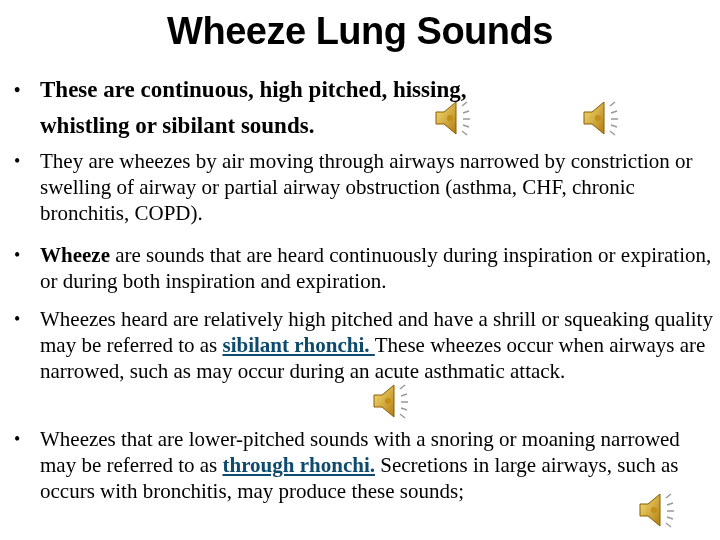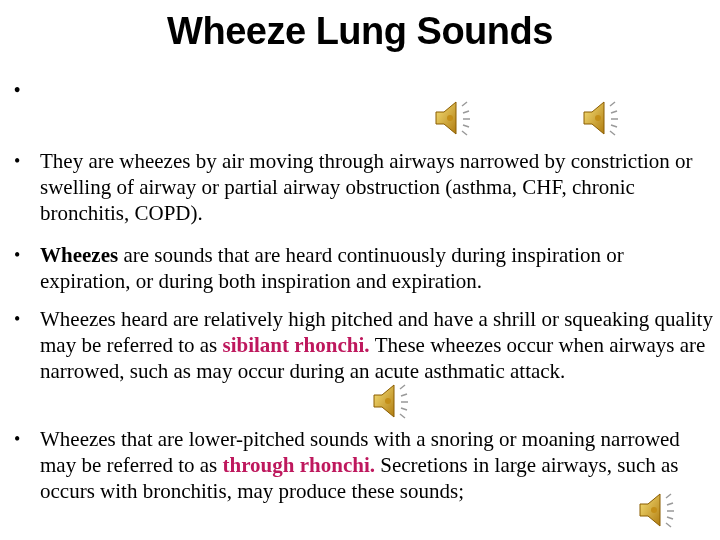--- a/index.html
+++ b/index.html
@@ -10,41 +10,43 @@
       color:#000; letter-spacing:-0.5px;
     }
     .content { font-family:"Liberation Serif", serif; color:#000; }
     .b { position:absolute; left:40px; width:675px; font-size:21px; line-height:26px; }
     .bullet { position:absolute; left:-26px; top:0; font-size:18px; }
     .b1 { top:72px; font-weight:bold; font-size:23px; line-height:36px; width:560px; }
     .b2 { top:148px; }
     .b3 { top:242px; }
     .b4 { top:306px; }
     .b5 { top:426px; }
-    .link { color:#be185d; font-weight:bold; }
+    .link { color:#0c4a6e; font-weight:bold; text-decoration:underline; }
     .spk { position:absolute; width:44px; height:40px; }
   </style>
 </head>
 <body>
 
 <div class="title">Wheeze Lung Sounds</div>
 
 <div class="content">
   <div class="b b1">
     <span class="bullet">•</span>
+    <div>These are continuous,  high pitched, hissing,</div>
+    <div>whistling or sibilant sounds.</div>
   </div>
 
   <div class="b b2">
     <span class="bullet">•</span>
     <span>They are wheezes by air moving through airways narrowed by constriction or swelling of airway or partial airway obstruction (asthma, CHF, chronic bronchitis, COPD).</span>
   </div>
 
   <div class="b b3">
     <span class="bullet">•</span>
-    <b>Wheezes</b><span> are sounds that are heard continuously during inspiration or expiration, or during both inspiration and expiration.</span>
+    <b>Wheeze</b><span> are sounds that are heard continuously during inspiration or expiration, or during both inspiration and expiration.</span>
   </div>
 
   <div class="b b4">
     <span class="bullet">•</span>
     <span>Wheezes heard are relatively high pitched and have a shrill or squeaking quality may be referred to as </span><a class="link">sibilant rhonchi. </a><span> These wheezes occur when airways are narrowed, such as may occur during an acute asthmatic attack.</span>
   </div>
 
   <div class="b b5">
     <span class="bullet">•</span>
     <span>Wheezes that are lower-pitched sounds with a snoring or moaning narrowed may be referred to as </span><a class="link">through rhonchi.</a><span> Secretions in large airways, such as occurs with bronchitis, may produce these sounds;</span>

